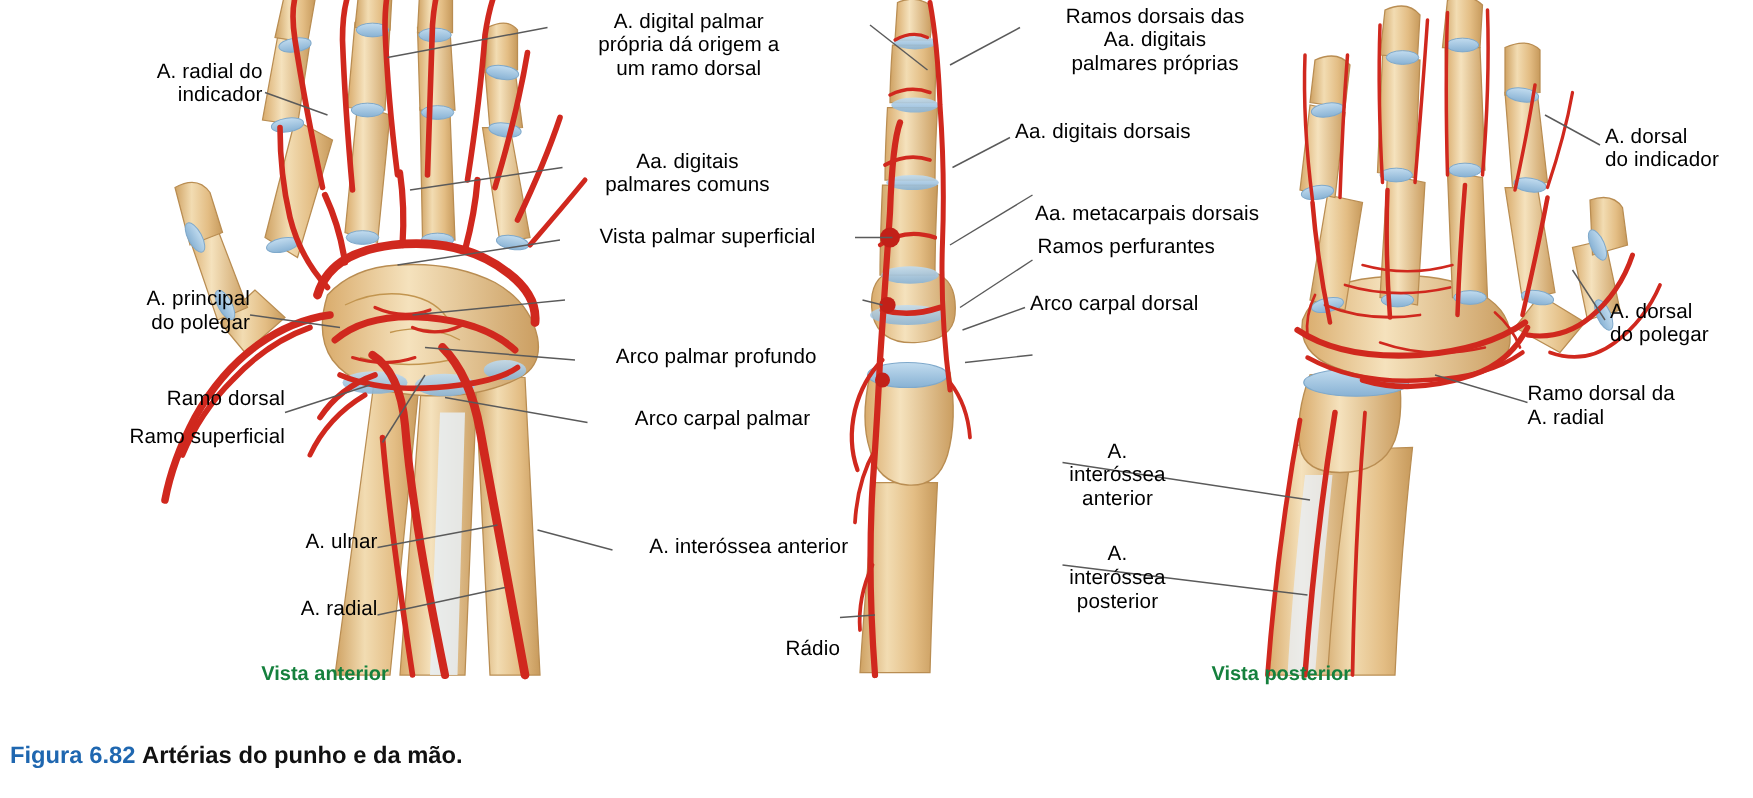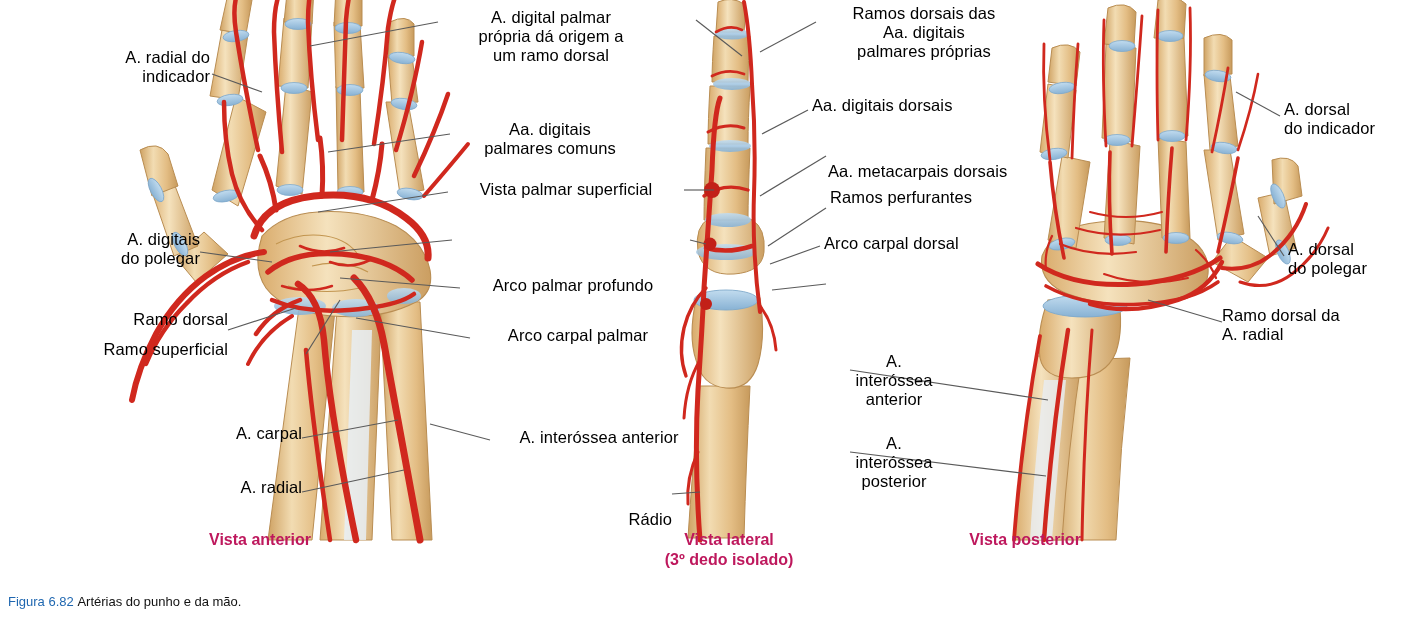--- a/index.html
+++ b/index.html
@@ -20,29 +20,29 @@
     white-space:pre-line;
   }
   .lbl.r{text-align:right;}
   .lbl.c{text-align:center;}
   .lbl.l{text-align:left;}
 
   .viewcap{
     position:absolute;
     font-size:16px;
     font-weight:bold;
-    color:#be185d;
+    color:#15803d;
     text-align:center;
     line-height:20px;
     white-space:pre-line;
   }
 
   #caption{
     position:absolute;left:8px;top:594px;
-    font-size:13px;font-weight:normal;color:#111111;
+    font-size:19px;font-weight:bold;color:#111111;
     white-space:nowrap;
   }
   #caption .fignum{color:#1f67b0;}
   #caption .captxt{color:#111111;}
 </style>
 </head>
 <body>
 
 <div id="figure">
 
@@ -334,25 +334,25 @@
       <path d="M850 452 L1046 476"></path>
 
       <path d="M1280 116 L1236 92"></path>
       <path d="M1284 256 L1258 216"></path>
       <path d="M1222 322 L1148 300"></path>
     </g>
   </svg>
 
   <div class="lbl r" style="left:60px;top:48px;width:150px;">A. radial do
 indicador</div>
-  <div class="lbl r" style="left:60px;top:230px;width:140px;">A. digitais
+  <div class="lbl r" style="left:60px;top:230px;width:140px;">A. principal
 do polegar</div>
   <div class="lbl r" style="left:60px;top:310px;width:168px;">Ramo dorsal</div>
   <div class="lbl r" style="left:48px;top:340px;width:180px;">Ramo superficial</div>
-  <div class="lbl r" style="left:180px;top:424px;width:122px;">A. carpal</div>
+  <div class="lbl r" style="left:180px;top:424px;width:122px;">A. ulnar</div>
   <div class="lbl r" style="left:180px;top:478px;width:122px;">A. radial</div>
 
   <div class="lbl c" style="left:440px;top:8px;width:222px;">A. digital palmar
 própria dá origem a
 um ramo dorsal</div>
   <div class="lbl c" style="left:452px;top:120px;width:196px;">Aa. digitais
 palmares comuns</div>
   <div class="lbl c" style="left:450px;top:180px;width:232px;">Vista palmar superficial</div>
   <div class="lbl c" style="left:462px;top:276px;width:222px;">Arco palmar profundo</div>
   <div class="lbl c" style="left:482px;top:326px;width:192px;">Arco carpal palmar</div>
@@ -374,21 +374,19 @@
 posterior</div>
 
   <div class="lbl l" style="left:1284px;top:100px;width:130px;">A. dorsal
 do indicador</div>
   <div class="lbl l" style="left:1288px;top:240px;width:126px;">A. dorsal
 do polegar</div>
   <div class="lbl l" style="left:1222px;top:306px;width:150px;">Ramo dorsal da
 A. radial</div>
 
   <div class="viewcap" style="left:150px;top:530px;width:220px;">Vista anterior</div>
-  <div class="viewcap" style="left:614px;top:530px;width:230px;">Vista lateral
-(3º dedo isolado)</div>
   <div class="viewcap" style="left:900px;top:530px;width:250px;">Vista posterior</div>
 
   <div id="caption">
     <span class="fignum">Figura 6.82</span><span>&nbsp;</span><span class="captxt">Artérias do punho e da mão.</span>
   </div>
 
 </div>
 
 </body></html>

